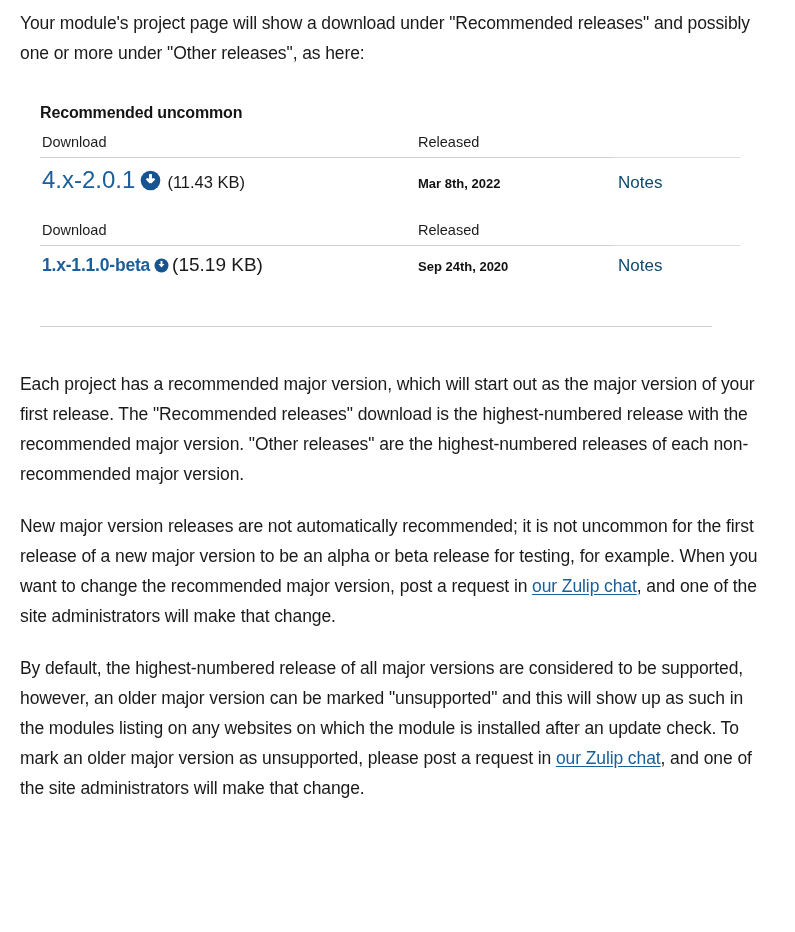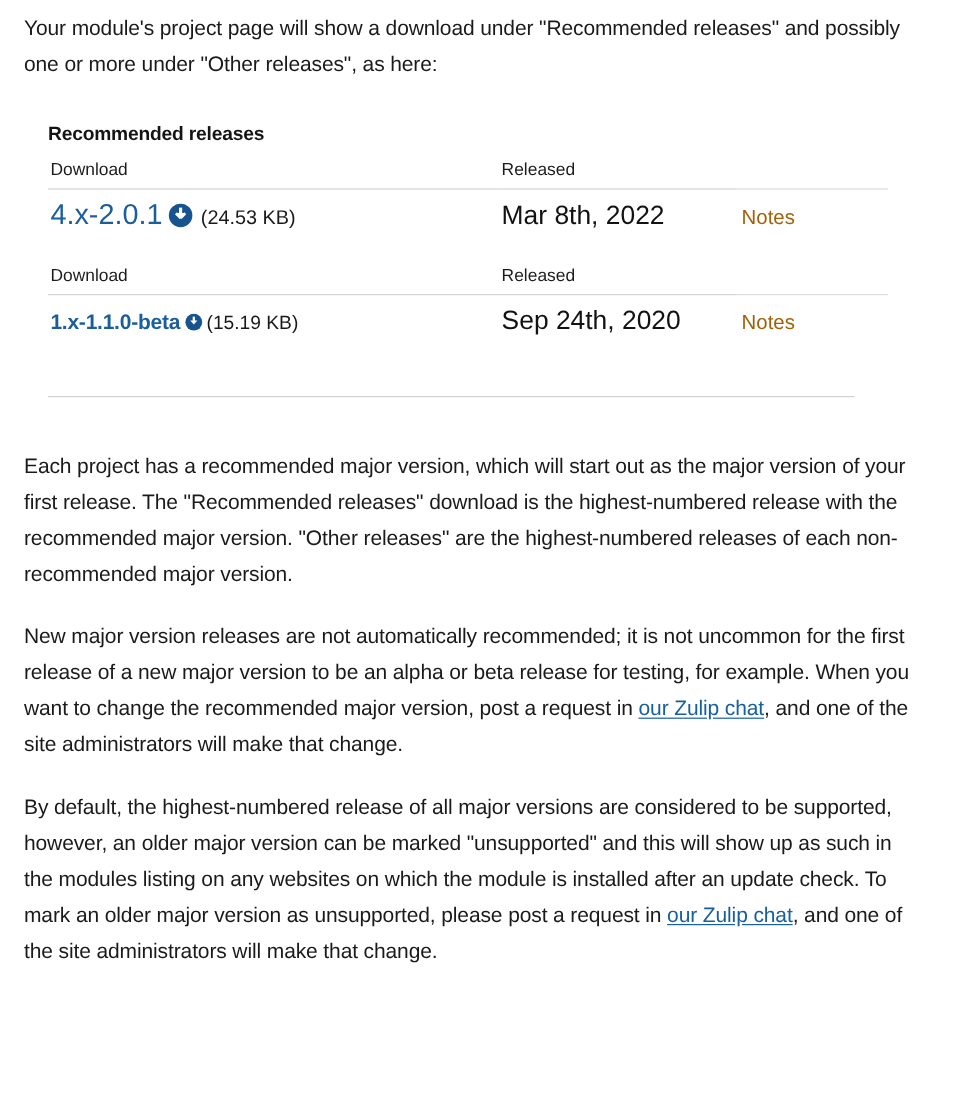--- a/index.html
+++ b/index.html
@@ -101,31 +101,32 @@
   }
   .version-link.large .dl-icon { width: 21px; height: 21px; vertical-align: -3px; }
   .version-link.small .dl-icon { width: 15px; height: 15px; vertical-align: -2px; margin-left: 4px; }
 
   .filesize {
     font-size: 16.5px;
     color: #1a1a1a;
     margin-left: 6px;
     white-space: nowrap;
   }
-  .row-small .filesize { font-size: 16px; margin-left: 3px; }
+  .row-small .filesize { font-size: 19px; margin-left: 3px; }
 
   .released-date {
-    font-size: 22px;
+    font-size: 13px;
     color: #121212;
     white-space: nowrap;
+    font-weight: bold;
   }
 
   .notes-link {
     font-size: 17px;
-    color: #a16207;
+    color: #0c4a6e;
     text-decoration: none;
     cursor: pointer;
   }
 
   .table-gap { height: 22px; }
 
   
   .divider {
     margin: 0 0 0 20px;
     width: 672px;
@@ -141,41 +142,41 @@
 </style>
 </head>
 <body>
 
 <div class="page">
 
   <p class="body-text intro">Your module's project page will show a download under "Recommended releases" and possibly one or more under "Other releases", as here:</p>
 
   <div class="release-example">
 
-    <h3 class="section-heading">Recommended releases</h3>
+    <h3 class="section-heading">Recommended uncommon</h3>
 
     <table class="release-table">
       <thead>
         <tr>
           <th class="col-download">Download</th>
           <th class="col-released">Released</th>
           <th class="col-notes"></th>
         </tr>
       </thead>
       <tbody>
         <tr>
           <td>
             <a class="version-link large" href="#"><span>4.x-2.0.1</span><span class="dl-icon">
                 <svg viewBox="0 0 24 24" width="100%" height="100%" aria-hidden="true">
                   <circle cx="12" cy="12" r="11.2" fill="#17548f"></circle>
                   <path d="M12 5.2v8.0 M12 14.6 L7.6 9.9 M12 14.6 L16.4 9.9" fill="none" stroke="#ffffff" stroke-width="2.6" stroke-linecap="butt" stroke-linejoin="miter"></path>
                   <path d="M12 15.2 L7.2 9.6 L16.8 9.6 Z" fill="#ffffff"></path>
                   <rect x="10.5" y="4.6" width="3" height="7" fill="#ffffff"></rect>
                 </svg>
-              </span></a><span class="filesize">(24.53 KB)</span>
+              </span></a><span class="filesize">(11.43 KB)</span>
           </td>
           <td>
             <span class="released-date">Mar 8th, 2022</span>
           </td>
           <td>
             <a class="notes-link" href="#">Notes</a>
           </td>
         </tr>
       </tbody>
     </table>

